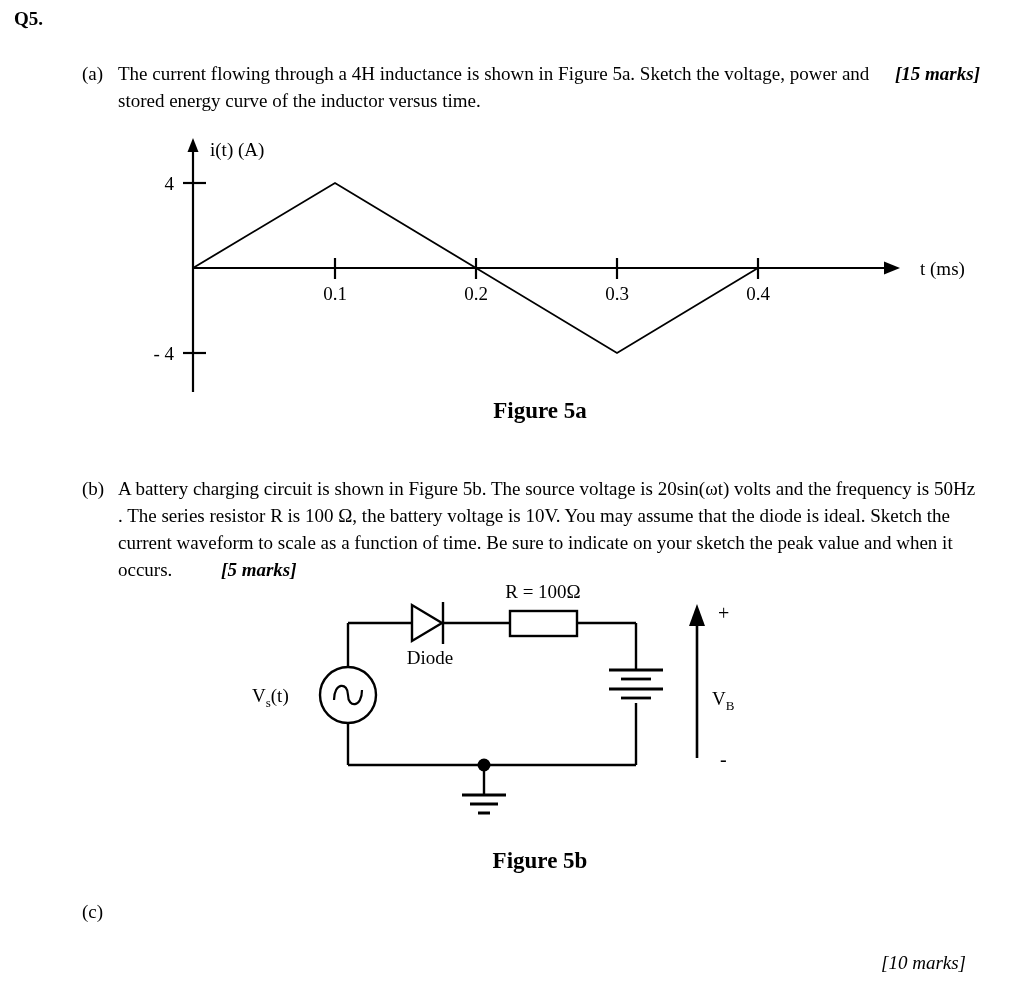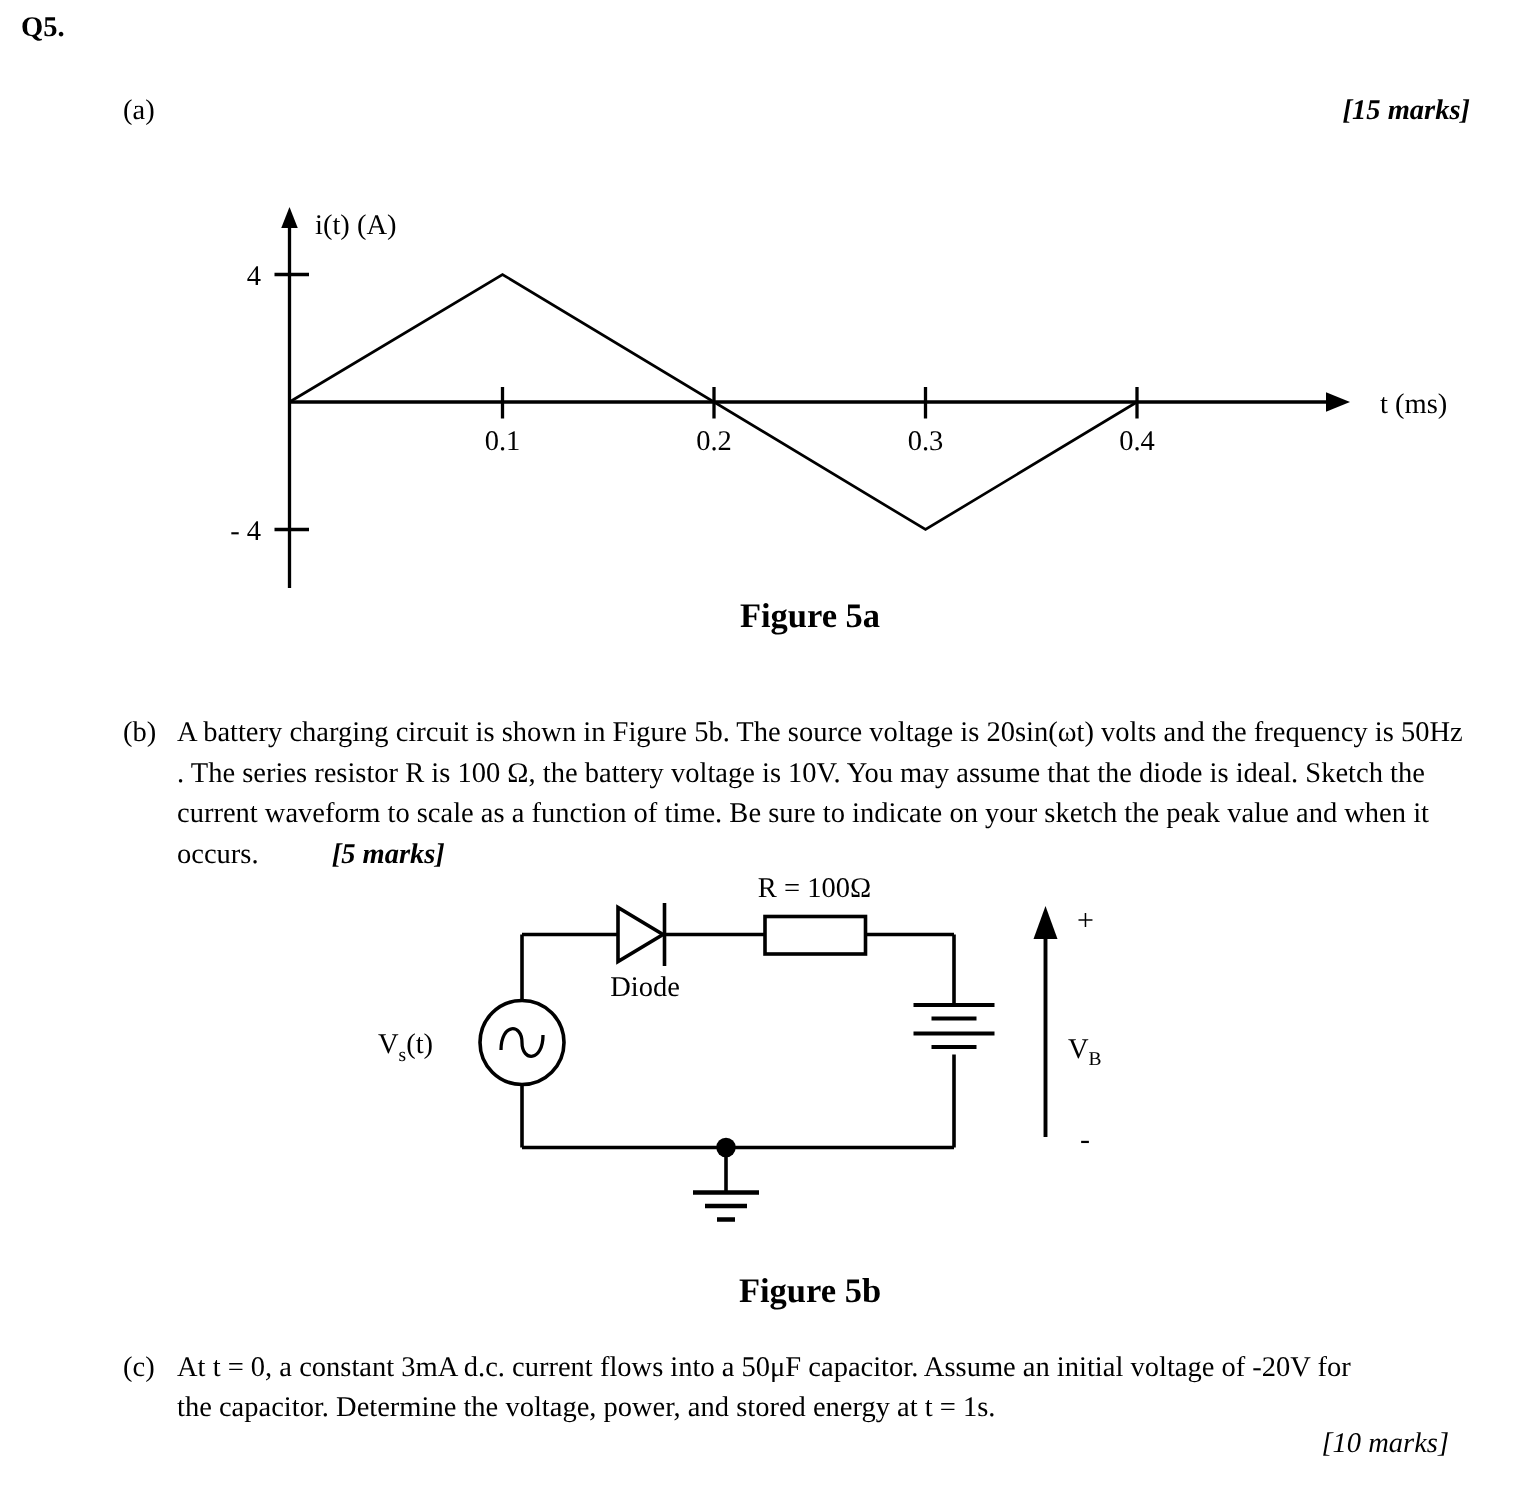--- a/index.html
+++ b/index.html
@@ -90,20 +90,21 @@
 </style>
 </head>
 <body>
 
 <div class="qlabel">Q5.</div>
 
 <div class="part" style="left:82px; top:60px; width:898px;">
   <div class="part-marker">(a)</div>
   <div class="part-body" style="width:862px;">
     <span class="marks marks-inline">[15 marks]</span>
+    <span>The current flowing through a 4H inductance is shown in Figure 5a. Sketch the voltage, power and stored energy curve of the inductor versus time.</span>
   </div>
 </div>
 
 <div class="figure" style="left:130px; top:132px;">
   <svg width="880" height="270" viewBox="0 0 880 270">
 
     <g>
       <line x1="63" y1="260" x2="63" y2="14" stroke="#000" stroke-width="2.2"></line>
       <polygon points="63,6 57.5,20 68.5,20" fill="#000"></polygon>
     </g>
@@ -212,17 +213,14 @@
       <line x1="230" y1="224" x2="258" y2="224" stroke="#000" stroke-width="3"></line>
       <line x1="238" y1="233" x2="250" y2="233" stroke="#000" stroke-width="3"></line>
     </g>
   </svg>
 </div>
 
 <div class="fig-caption" style="left:440px; top:848px;">Figure 5b</div>
 
 <div class="part" style="left:82px; top:898px; width:898px;">
   <div class="part-marker">(c)</div>
-  <div class="part-body" style="width:790px;">
-    <span>At t = 0, a constant 3mA d.c. current flows into a 50μF capacitor. Assume an initial voltage of -20V for the capacitor. Determine the voltage, power, and stored energy at t = 1s.</span>
-  </div>
 </div>
 <div class="marks-right" style="right:58px; top:952px;">[10 marks]</div>
 
 </body></html>

